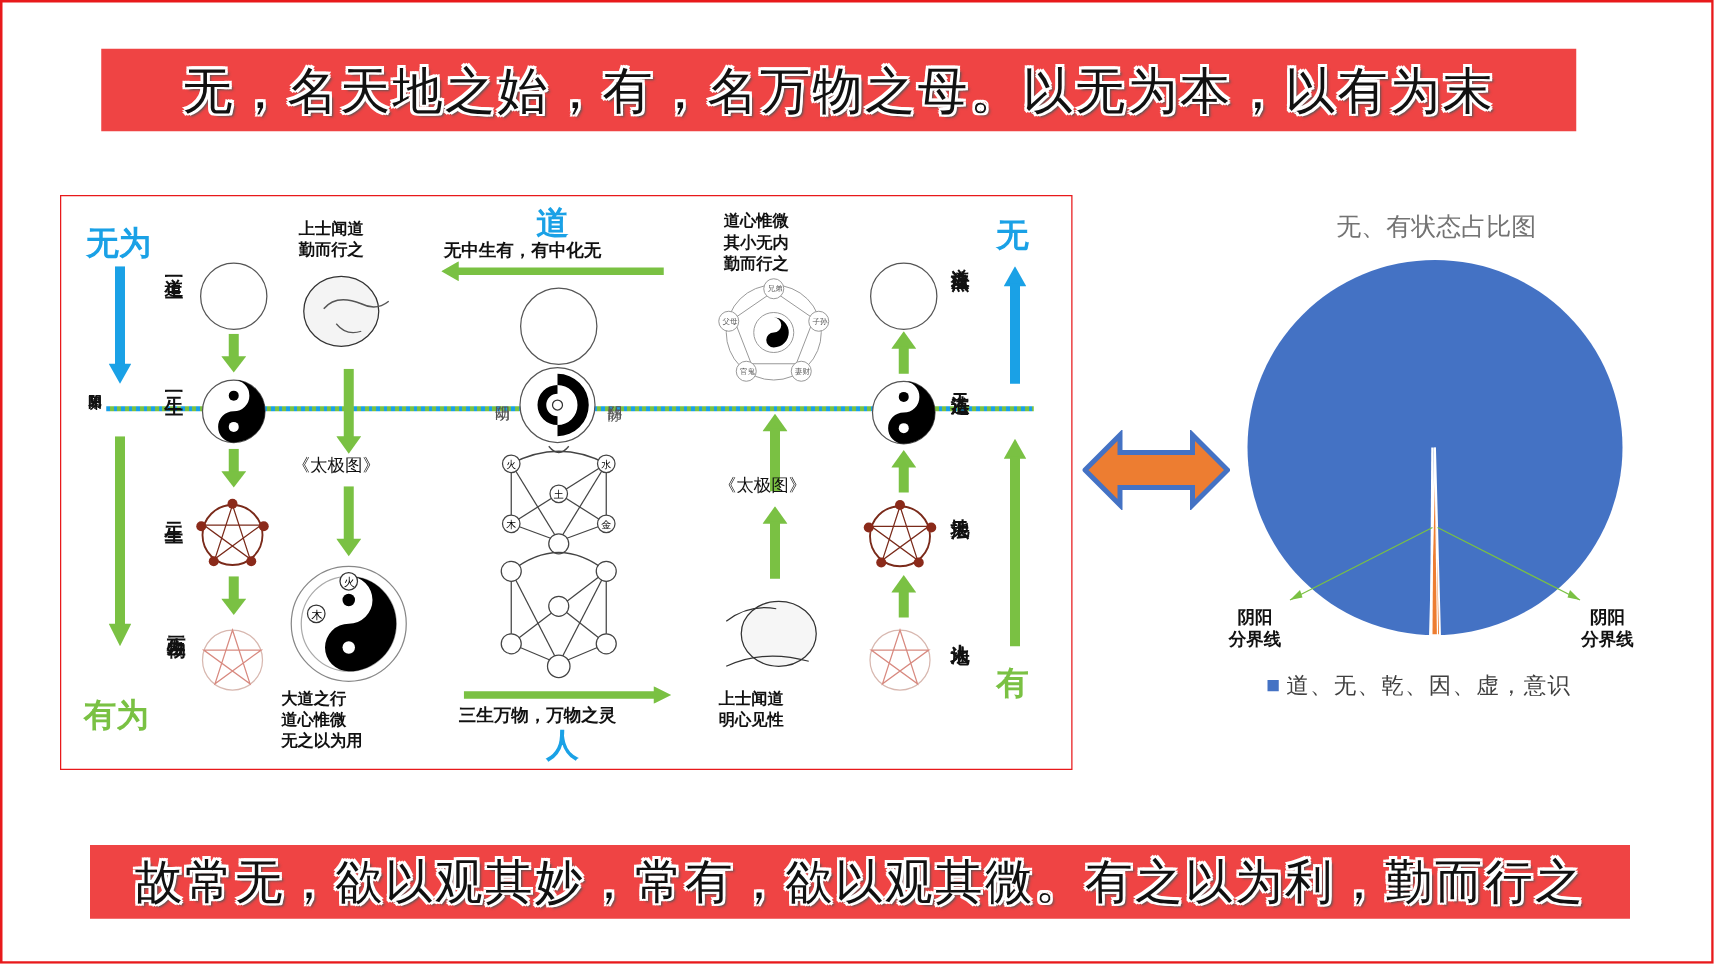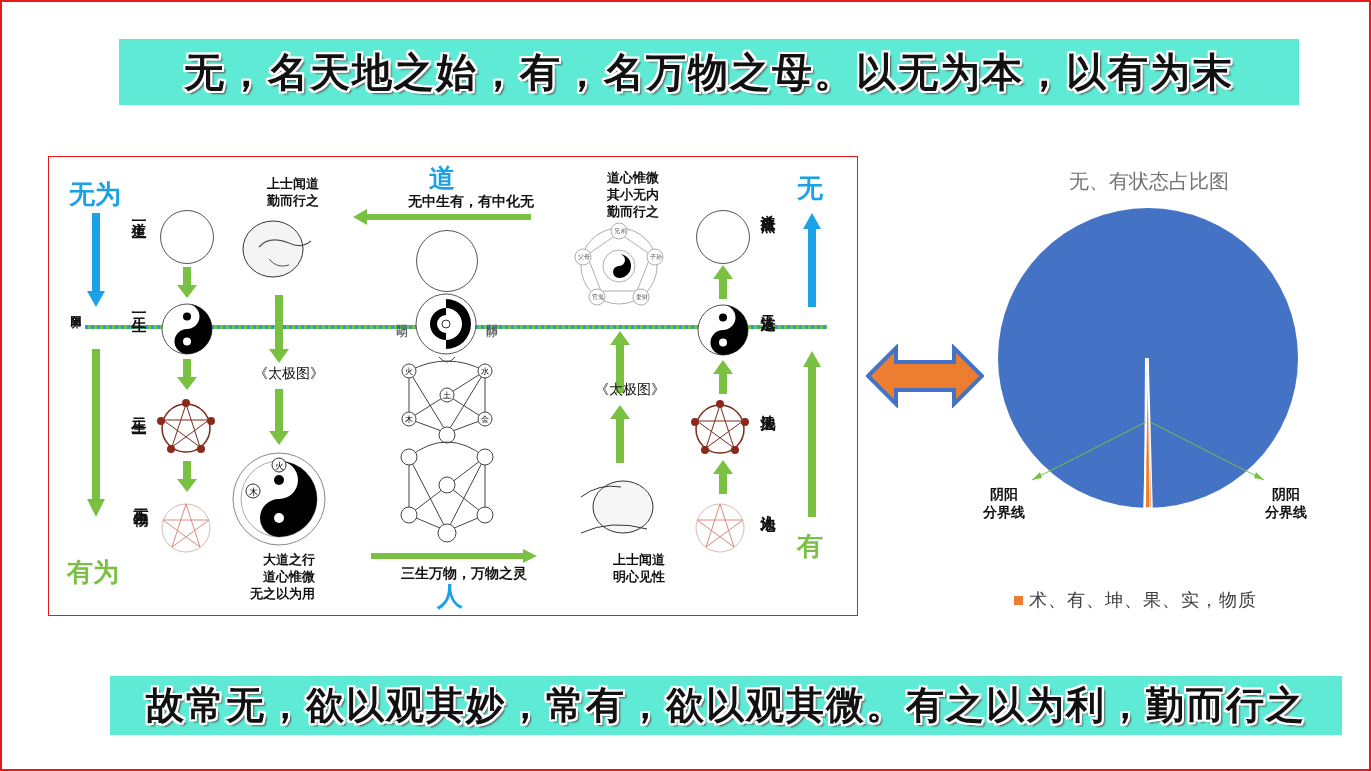--- a/index.html
+++ b/index.html
@@ -1,30 +1,30 @@
 <!DOCTYPE html>
 <html><head>
 <meta charset="utf-8">
 <style>
   html,body{margin:0;padding:0;}
   body{width:1371px;height:771px;position:relative;background:#fff;overflow:hidden;
        font-family:"DejaVu Sans","Liberation Sans",sans-serif;}
   .frame{position:absolute;left:0;top:0;width:1367px;height:767px;border:2px solid #e8191b;}
-  .banner{position:absolute;background:#5eead4;display:flex;align-items:center;justify-content:center;
-          color:#111;font-weight:bold;letter-spacing:2px;
-          text-shadow:-2px -2px 0 #fff,2px -2px 0 #fff,-2px 2px 0 #fff,2px 2px 0 #fff,0 2px 0 #fff,2px 0 0 #fff,-2px 0 0 #fff,0 -2px 0 #fff,3px 3px 2px #555;margin-left:38px;}
+  .banner{position:absolute;background:#ef4444;display:flex;align-items:center;justify-content:center;
+          color:#111;font-weight:normal;letter-spacing:2px;
+          text-shadow:-2px -2px 0 #fff,2px -2px 0 #fff,-2px 2px 0 #fff,2px 2px 0 #fff,0 2px 0 #fff,2px 0 0 #fff,-2px 0 0 #fff,0 -2px 0 #fff,3px 3px 2px #555;}
   .banner.top{left:81px;top:39px;width:1180px;height:66px;font-size:40px;}
   .banner.bottom{left:72px;top:676px;width:1232px;height:59px;font-size:38px;}
   .diagram{position:absolute;left:48px;top:156px;width:808px;height:458px;border:1.5px solid #e8191b;background:#fff;}
   .abs{position:absolute;}
   .vtext{position:absolute;writing-mode:vertical-rl;text-orientation:upright;font-weight:bold;color:#111;font-size:15px;line-height:16px;letter-spacing:1px;}
   .blue{color:#1aa1e6;}
   .green{color:#7ac143;}
   .bigword{position:absolute;font-size:26px;font-weight:bold;}
-  .caption{position:absolute;font-size:13px;color:#111;text-align:right;line-height:17px;font-weight:bold;}
+  .caption{position:absolute;font-size:13px;color:#111;text-align:left;line-height:17px;font-weight:bold;}
   .dash{position:absolute;left:36px;top:168px;width:742px;height:4px;
         background:repeating-linear-gradient(90deg,#1aa1e6 0 3px,#7ac143 3px 6px);}
   .circle{position:absolute;border:1.5px solid #555;border-radius:50%;background:#fff;}
   .chart{position:absolute;left:984px;top:160px;width:330px;height:450px;background:#fff;}
   .chart-title{position:absolute;left:0;top:8px;width:100%;text-align:center;font-size:20px;color:#737373;}
   .legend-item{position:absolute;left:30px;font-size:18px;color:#404040;display:flex;align-items:center;letter-spacing:1px;}
   .swatch{width:9px;height:9px;margin-right:6px;display:inline-block;}
   .pie-label{position:absolute;font-size:14px;color:#111;font-weight:bold;text-align:center;line-height:18px;margin-top:23px;}
 </style>
 </head>
@@ -117,21 +117,21 @@
     <circle cx="22" cy="40" r="7" fill="#fff" stroke="#333"></circle>
       <text x="18" y="44" font-size="9" fill="#000">木</text>
   </svg>
   <div class="caption" style="left:176px;top:394px;width:90px;">
     <div>大道之行</div>
       <div>道心惟微</div>
       <div>无之以为用</div>
   </div>
 
   <div class="bigword blue" style="left:380px;top:4px;">道</div>
-  <div class="caption" style="left:325px;top:36px;width:160px;font-size:14px;font-family:Liberation Serif, serif;">无中生有，有中化无</div>
+  <div class="caption" style="left:306px;top:36px;width:160px;font-size:14px;font-family:Liberation Serif, serif;">无中生有，有中化无</div>
   <svg class="abs" style="left:304px;top:52px;" width="180" height="16">
       <polygon points="0,8 14,0 14,5 178,5 178,11 14,11 14,16" fill="#7ac143"></polygon>
     </svg>
   <div class="circle" style="left:367px;top:73px;width:60px;height:60px;"></div>
   <svg class="abs" style="left:366px;top:136px;" width="62" height="62">
     <circle cx="31" cy="31" r="30" fill="#fff" stroke="#555"></circle>
     <path d="M31 6 A25 25 0 0 1 31 56 L31 47 A16 16 0 0 0 31 15Z" fill="#000"></path>
     <path d="M31 15 A16 16 0 0 0 31 47 L31 40 A9 9 0 0 1 31 22Z" fill="#000"></path>
     <circle cx="31" cy="31" r="4" fill="#fff" stroke="#333"></circle>
   </svg>
@@ -296,19 +296,19 @@
     <polygon points="280,320 270,318 272,312" fill="#7ac143"></polygon>
   </svg>
   <div class="pie-label" style="left:-8px;top:302px;width:56px;">
     <div>阴阳</div>
       <div>分界线</div>
   </div>
   <div class="pie-label" style="left:274px;top:302px;width:56px;">
     <div>阴阳</div>
       <div>分界线</div>
   </div>
-  <div class="legend-item" style="top:428px;">
-    <span class="swatch" style="background:#ed7d31;"></span>
-    <span>术、有、坤、果、实，物质</span>
+  <div class="legend-item" style="top:376px;">
+    <span class="swatch" style="background:#4472c4;"></span>
+    <span>道、无、乾、因、虚，意识</span>
   </div>
 </div>
 
 <div class="banner bottom">故常无，欲以观其妙，常有，欲以观其微。有之以为利，勤而行之</div>
 
 </body></html>

